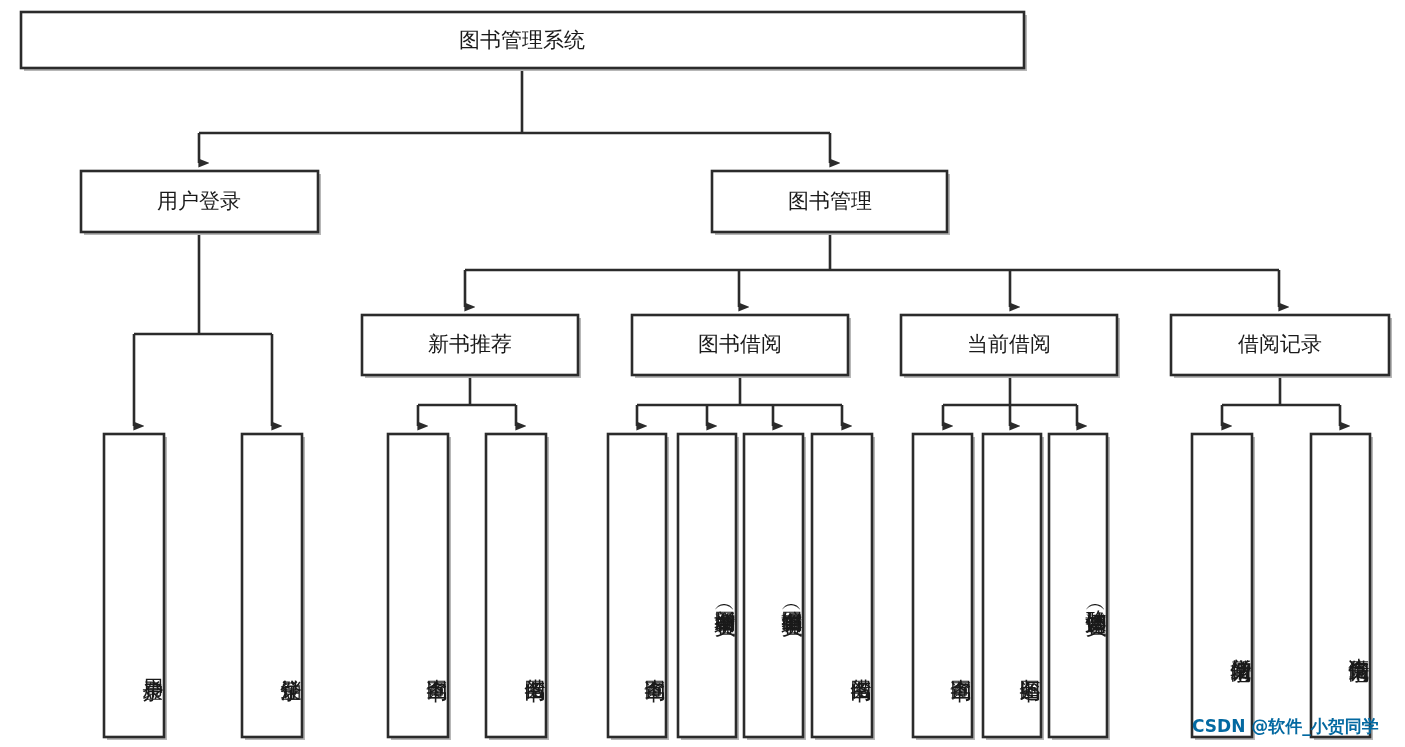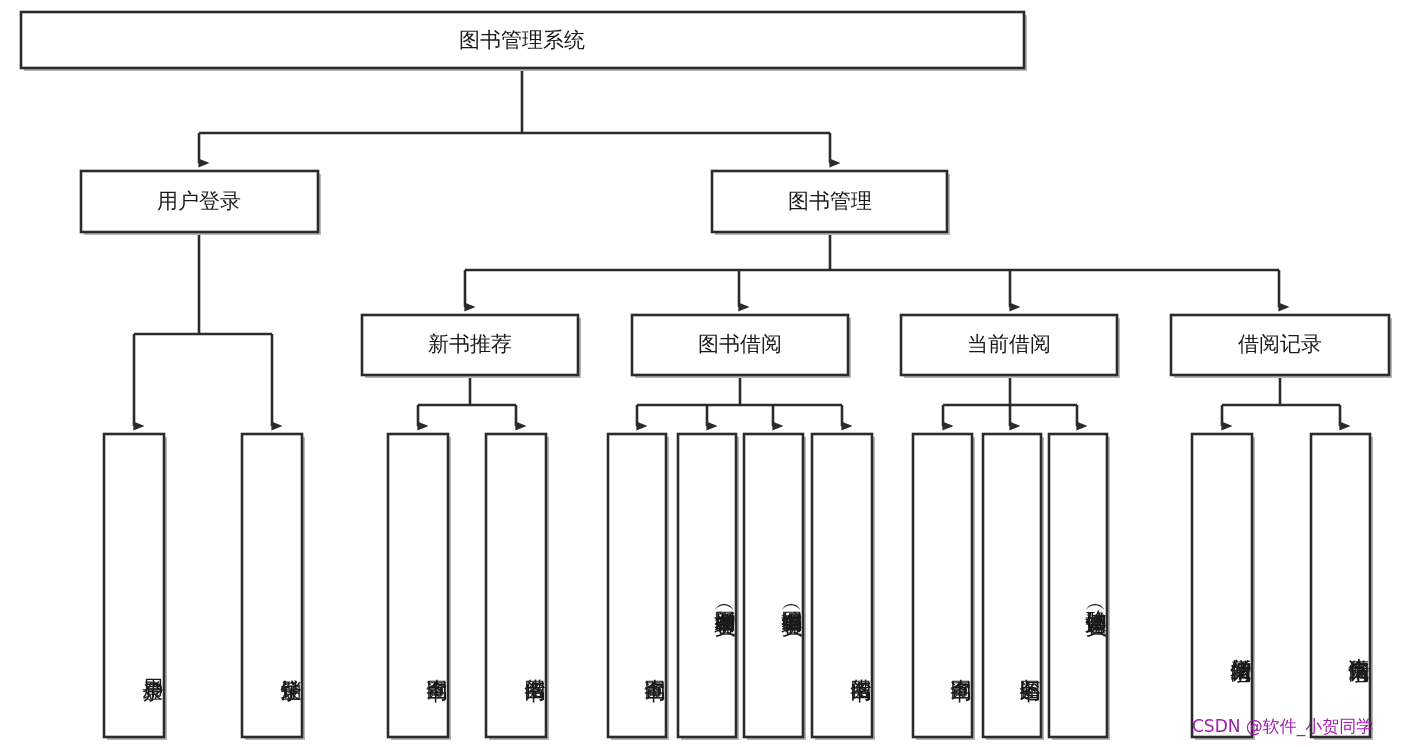--- a/index.html
+++ b/index.html
@@ -42,23 +42,24 @@
     display: flex;
     align-items: flex-start;
     justify-content: center;
     white-space: nowrap;
     font-family: "DejaVu Sans", "Liberation Sans", sans-serif;
     pointer-events: none;
   }
   .watermark {
     position: absolute;
     font-size: 17px;
-    color: #a21caf;
+    color: #0369a1;
     white-space: nowrap;
     font-family: "DejaVu Sans", "Liberation Sans", sans-serif;
+    font-weight: bold;
   }
 </style>
 </head>
 <body>
 
 <div id="canvas">
 
   <svg id="diagram-svg" viewBox="0 0 1405 747">
     <defs>
       <marker id="arrowhead" markerWidth="9" markerHeight="11" refX="4.5" refY="10.4" orient="auto-start-reverse" markerUnits="userSpaceOnUse">

